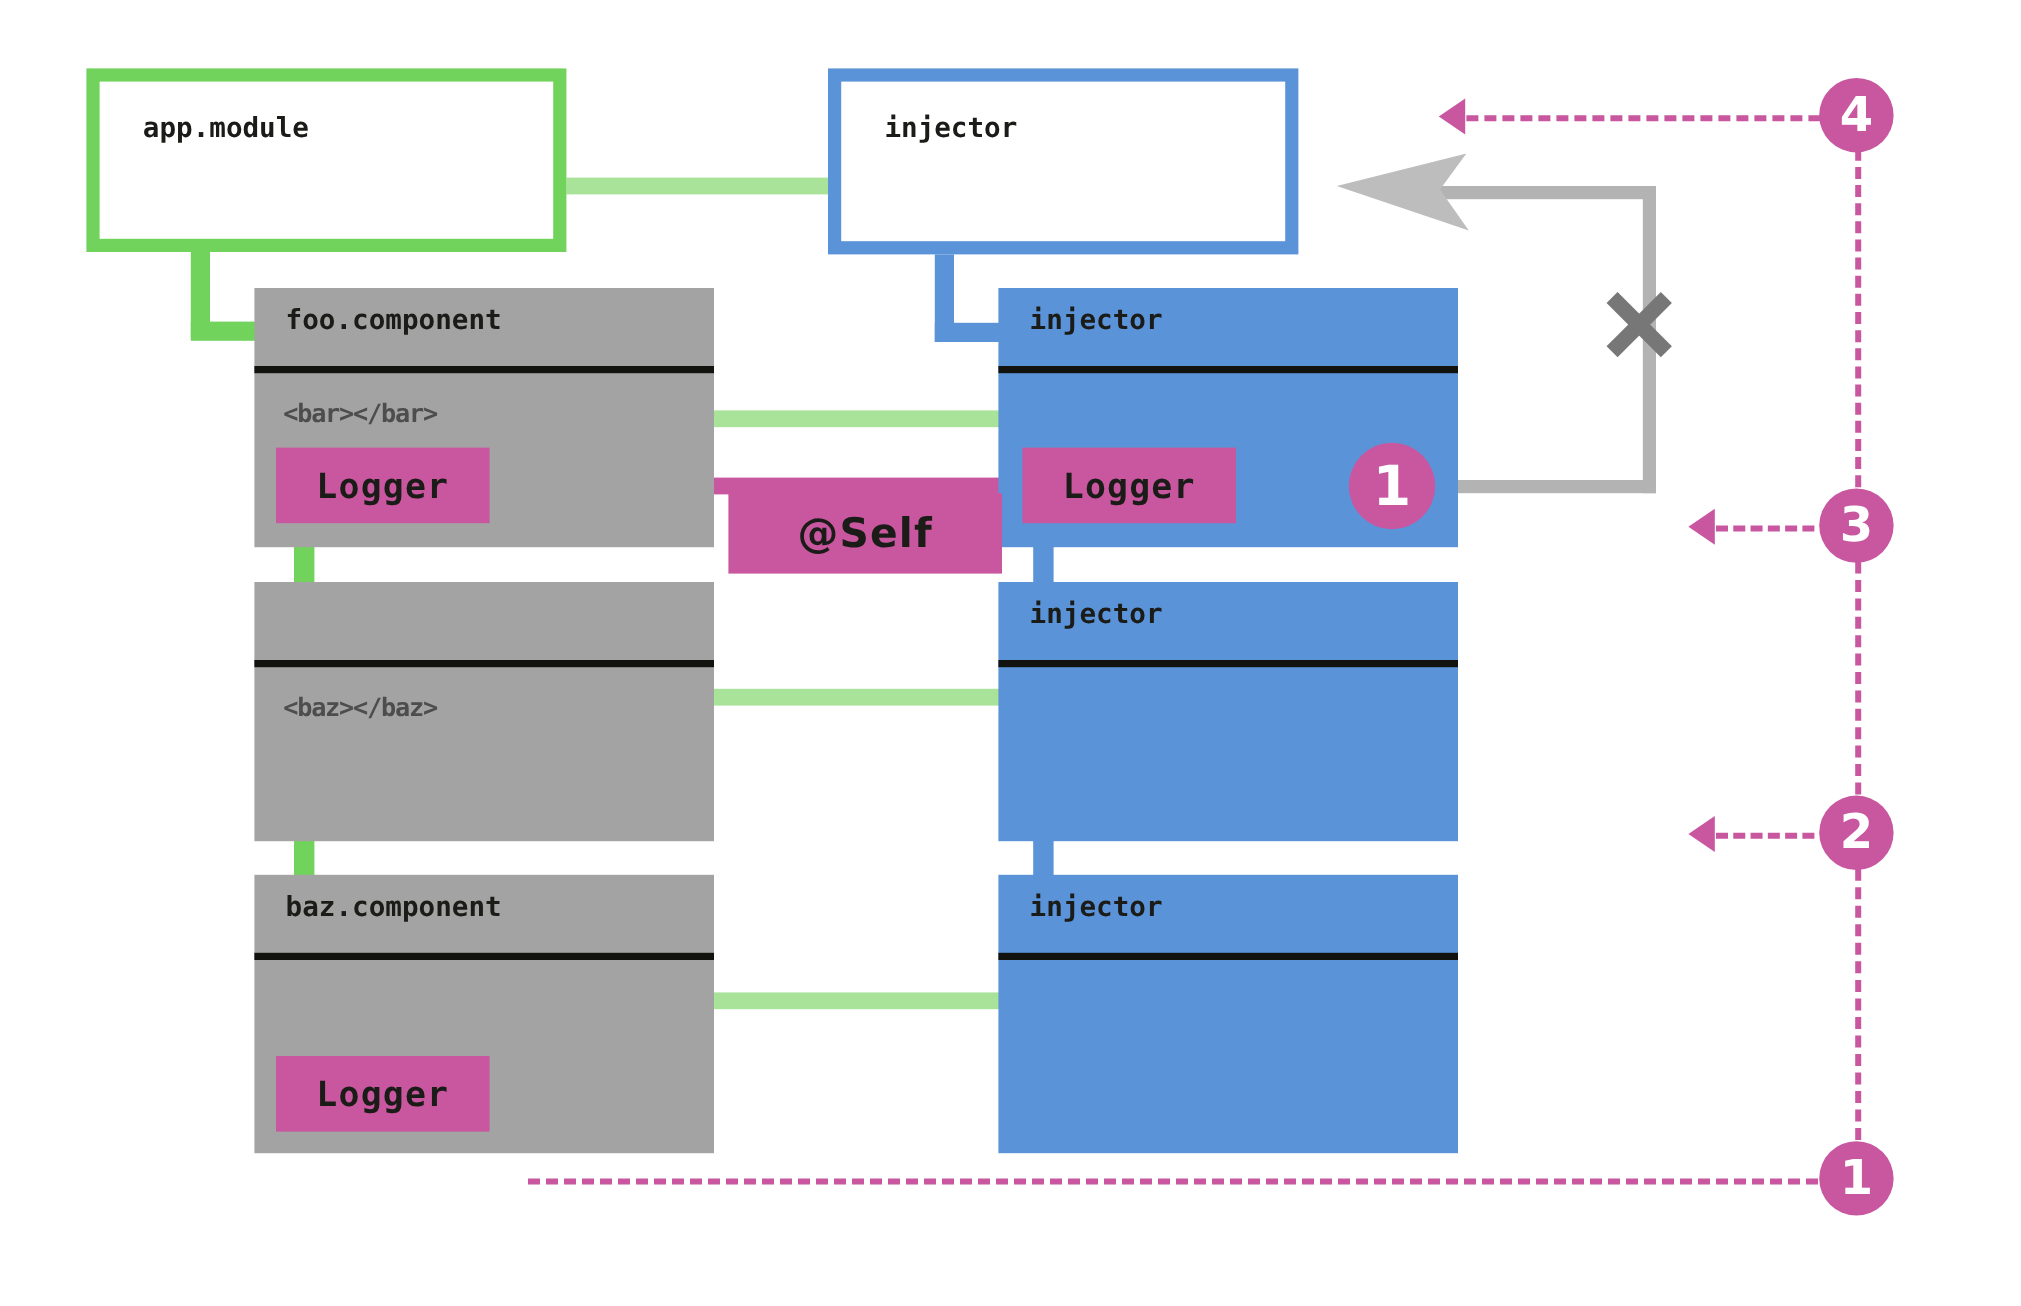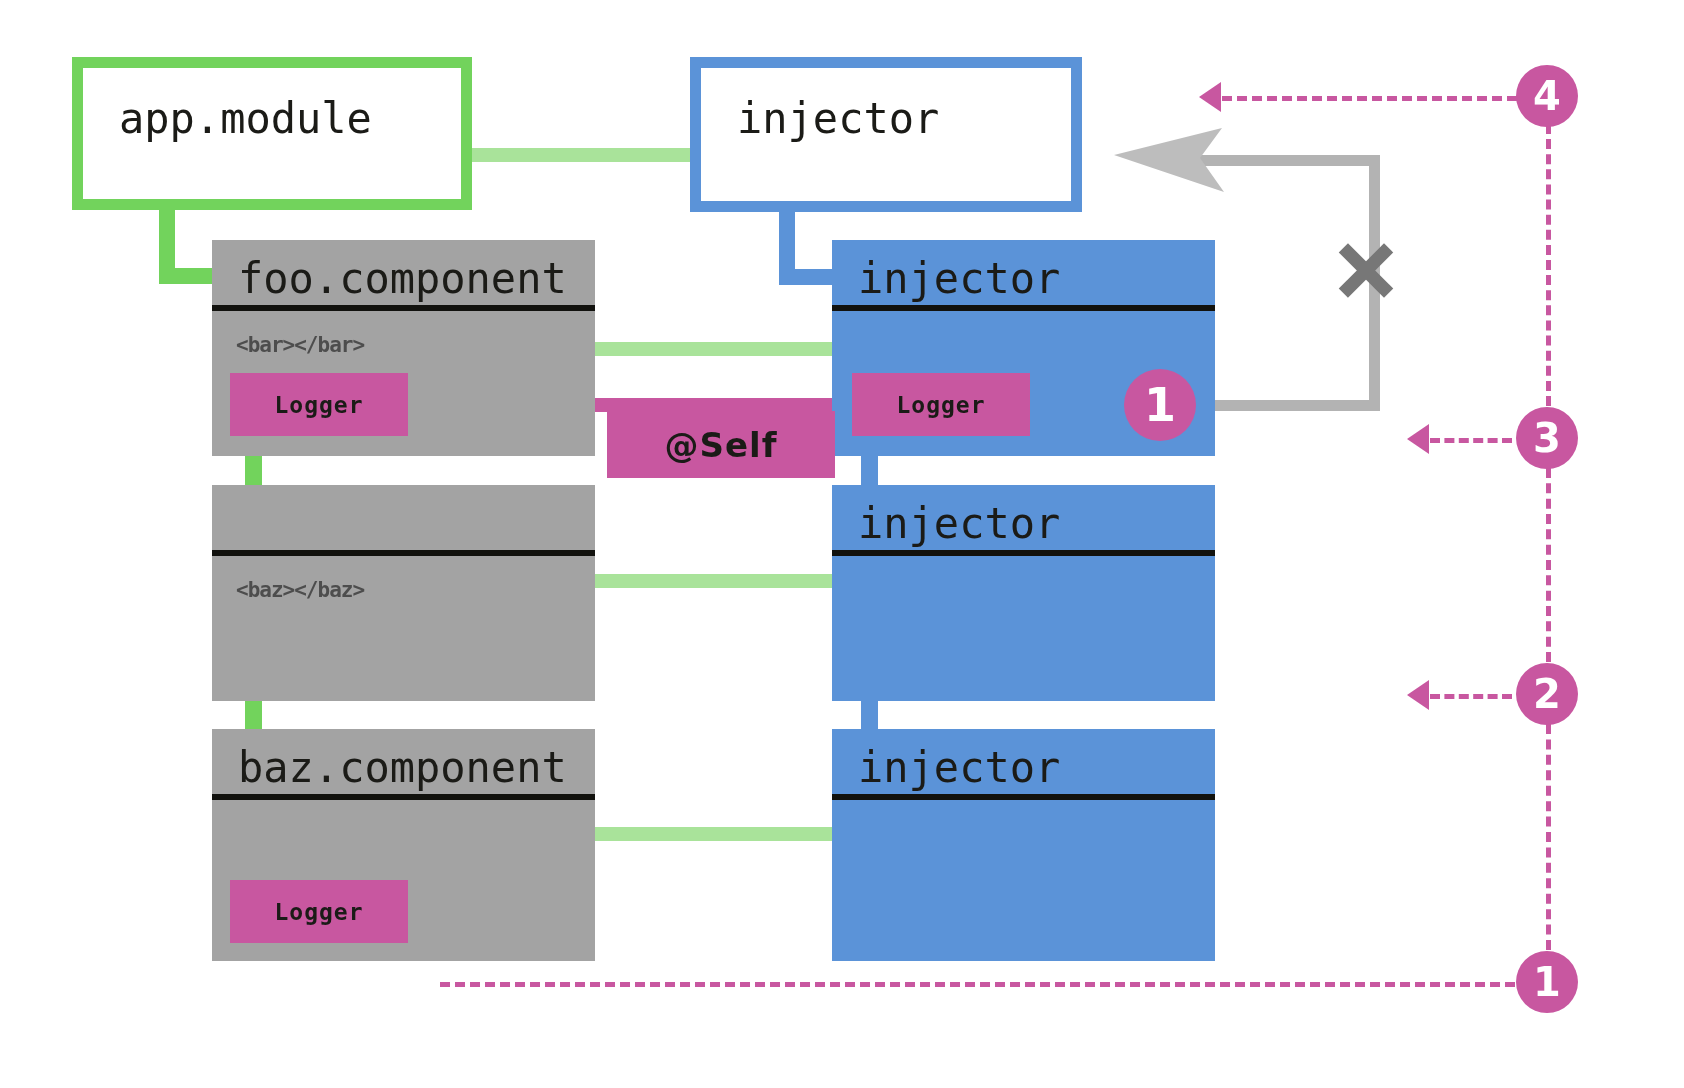--- a/index.html
+++ b/index.html
@@ -14,22 +14,22 @@
   .outline-box.blue{border:11px solid #5B93D8;}
 
   .solid-box{box-sizing:border-box;}
   .solid-box.green{background:#a3a3a3;}
   .solid-box.blue{background:#5B93D8;}
 
   .box-title{
     position:absolute;
     left:26px;
     top:14px;
-    font-size:42px;
-    font-weight:normal;
+    font-size:23px;
+    font-weight:bold;
     color:#1b1b17;
     letter-spacing:0px;
     white-space:nowrap;
   }
   .box-title.outlined{left:36px;top:26px;}
 
   .hrule{position:absolute;left:0;right:0;height:6px;background:#12120e;}
 
   .slot-text{
     position:absolute;
@@ -37,21 +37,21 @@
     font-weight:bold;
     color:#4d4d4d;
     white-space:nowrap;
     letter-spacing:-1px;
   }
 
   .chip{
     position:absolute;
     background:#C857A0;
     color:#1b1b17;
-    font-size:23px;
+    font-size:29px;
     font-weight:bold;
     display:flex;
     align-items:center;
     justify-content:center;
     letter-spacing:1px;
     box-sizing:border-box;
   }
 
   
   .conn{position:absolute;}

